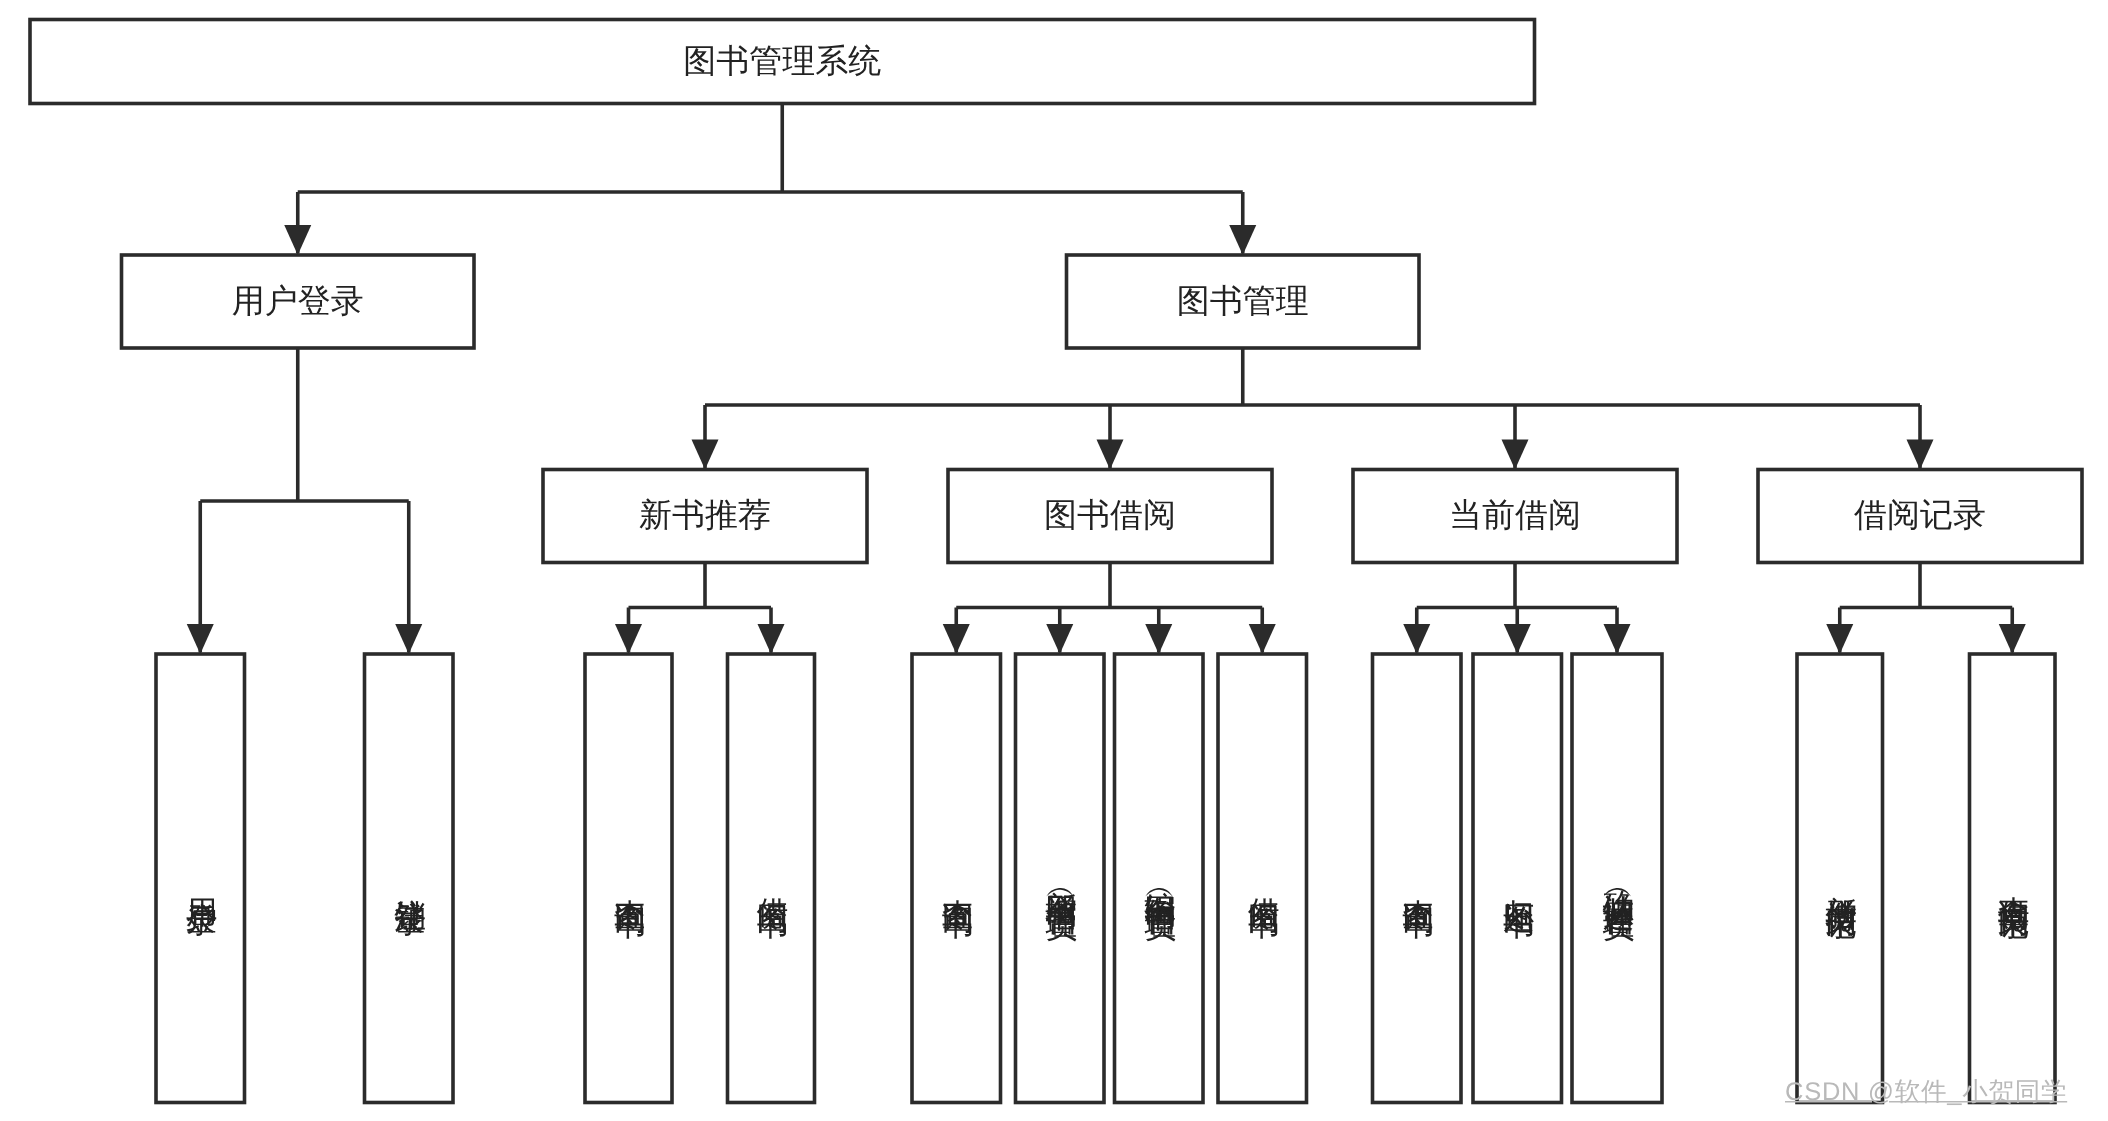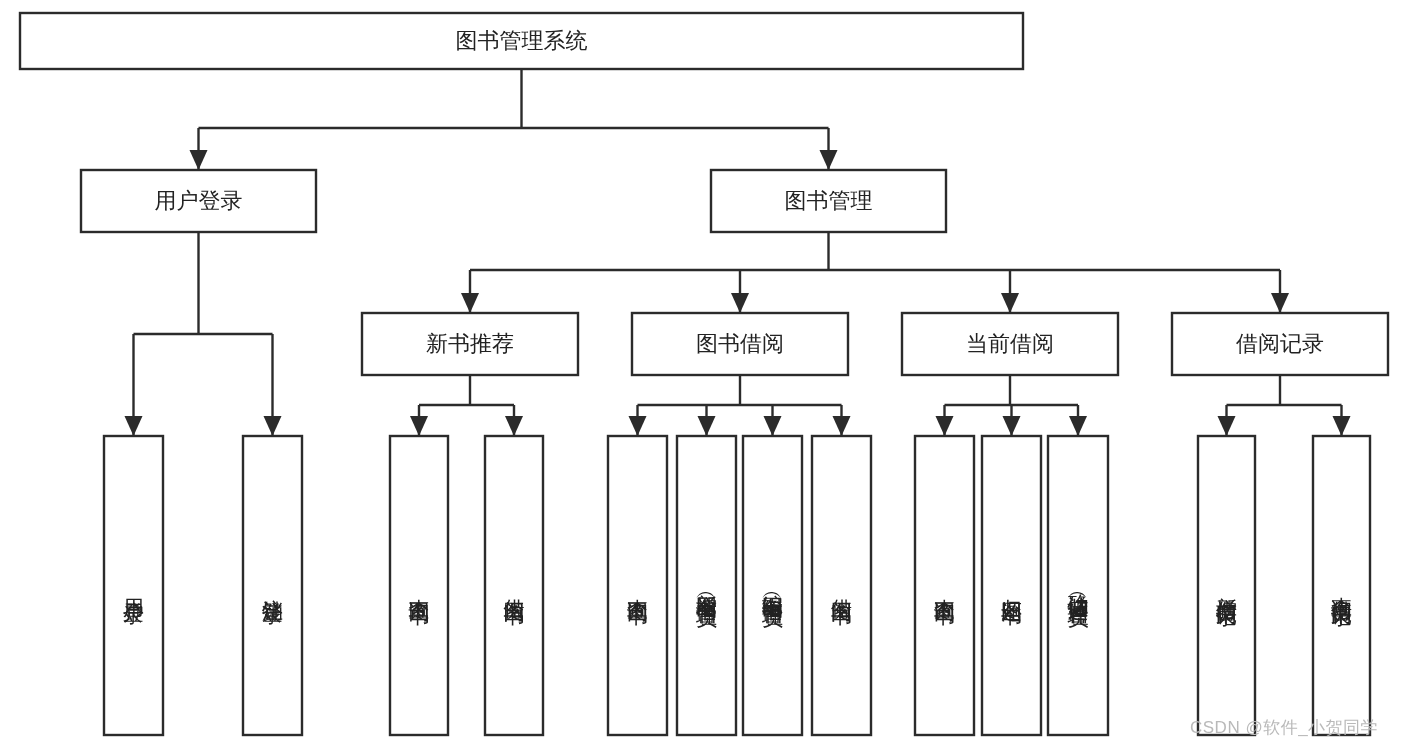--- a/index.html
+++ b/index.html
@@ -66,20 +66,21 @@
   }
   .watermark {
     position: absolute;
     left: 1190px;
     top: 716px;
     font-family: "Liberation Sans", "DejaVu Sans", sans-serif;
     font-size: 17px;
     color: #b9b9b9;
     white-space: nowrap;
     letter-spacing: 0.5px;
+    text-decoration: underline;
   }
 </style>
 </head>
 <body>
 
 <div id="diagram-root">
 
   <svg id="flow" viewBox="0 0 1405 747">
     <g id="connectors">
         <line x1="521.5" y1="69" x2="521.5" y2="128" class="conn"></line>

